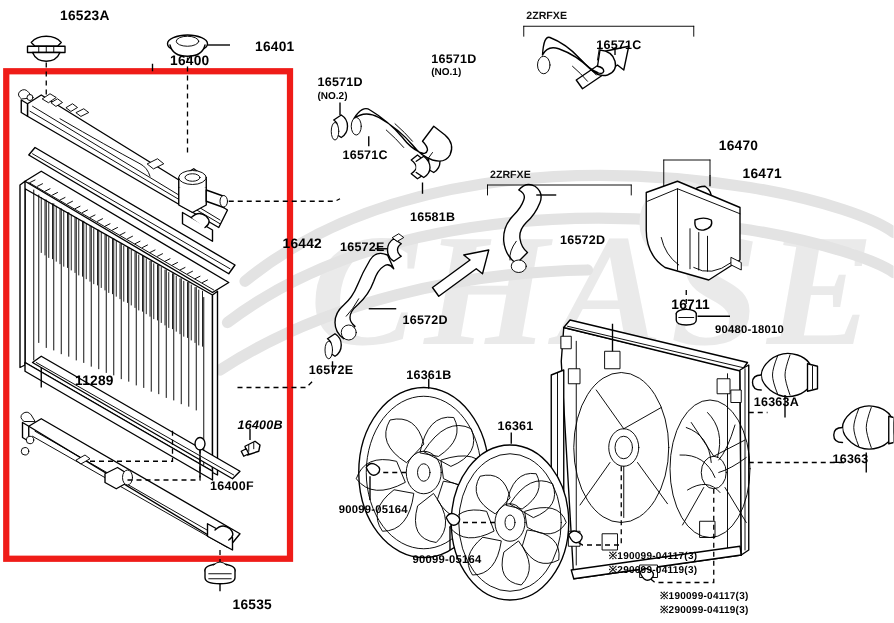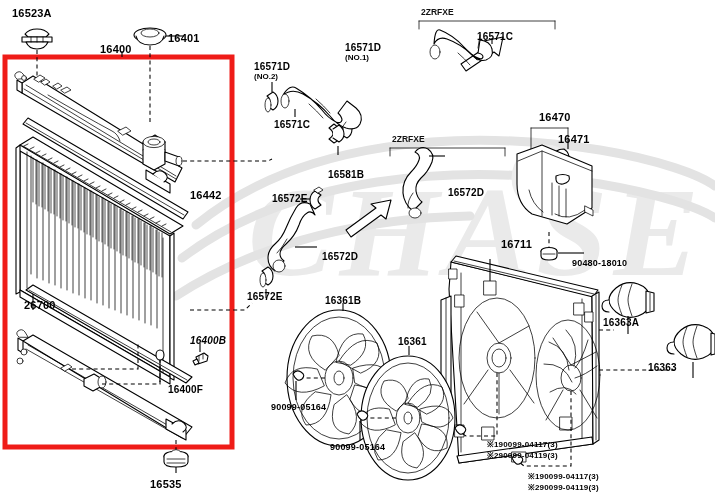--- a/index.html
+++ b/index.html
@@ -22,21 +22,21 @@
   }
   .lbl{
     position:absolute;
     font-family:"Liberation Sans", sans-serif;
     font-weight:bold;
     color:#000000;
     white-space:nowrap;
     letter-spacing:0.2px;
     line-height:1.05;
   }
-  .lbl.s11{font-size:11px;}
+  .lbl.s11{font-size:11px;margin-left:36px;}
   .lbl.s10{font-size:10px;}
   .lbl.s9{font-size:9px;}
   .lbl.s8{font-size:8px;}
   .sub{
     display:block;
     font-size:8px;
     font-weight:bold;
     letter-spacing:0;
   }
   .grp{
@@ -573,30 +573,30 @@
       <div class="lbl s10" style="left: 254px; top: 62px;">16571D<span class="sub">(NO.2)</span></div>
       <div class="lbl s10" style="left: 345px; top: 43px;">16571D<span class="sub">(NO.1)</span></div>
       <div class="lbl s10" style="left: 274px; top: 120px;">16571C</div>
       <div class="lbl s10" style="left: 328px; top: 170px;">16581B</div>
       <div class="lbl s10" style="left: 477px; top: 32px;">16571C</div>
       <div class="lbl s10" style="left: 448px; top: 188px;">16572D</div>
       <div class="lbl s10" style="left: 272px; top: 194px;">16572E</div>
       <div class="lbl s10" style="left: 322px; top: 252px;">16572D</div>
       <div class="lbl s10" style="left: 247px; top: 292px;">16572E</div>
       <div class="lbl s11" style="left: 190px; top: 190px;">16442</div>
-      <div class="lbl s11" style="left: 24px; top: 300px;">26700</div>
+      <div class="lbl s11" style="left: 24px; top: 300px;">11289</div>
       <div class="lbl s10" style="left: 190px; top: 336px; font-style: italic;">16400B</div>
       <div class="lbl s10" style="left: 168px; top: 385px;">16400F</div>
       <div class="lbl s11" style="left: 150px; top: 479px;">16535</div>
       <div class="lbl s11" style="left: 539px; top: 112px;">16470</div>
       <div class="lbl s11" style="left: 558px; top: 134px;">16471</div>
       <div class="lbl s9" style="left: 572px; top: 259px;">90480-18010</div>
       <div class="lbl s11" style="left: 501px; top: 239px;">16711</div>
       <div class="lbl s10" style="left: 603px; top: 318px;">16363A</div>
-      <div class="lbl s10" style="left: 648px; top: 363px;">16363</div>
+      <div class="lbl s10" style="left: 666px; top: 363px;">16363</div>
       <div class="lbl s10" style="left: 325px; top: 296px;">16361B</div>
       <div class="lbl s10" style="left: 398px; top: 337px;">16361</div>
       <div class="lbl s9" style="left: 271px; top: 403px;">90099-05164</div>
       <div class="lbl s9" style="left: 330px; top: 443px;">90099-05164</div>
       <div class="lbl s8" style="left: 487px; top: 441px;">※190099-04117(3)</div>
       <div class="lbl s8" style="left: 487px; top: 452px;">※290099-04119(3)</div>
       <div class="lbl s8" style="left: 528px; top: 473px;">※190099-04117(3)</div>
       <div class="lbl s8" style="left: 528px; top: 484px;">※290099-04119(3)</div>
     </div>
   <div id="groups">

